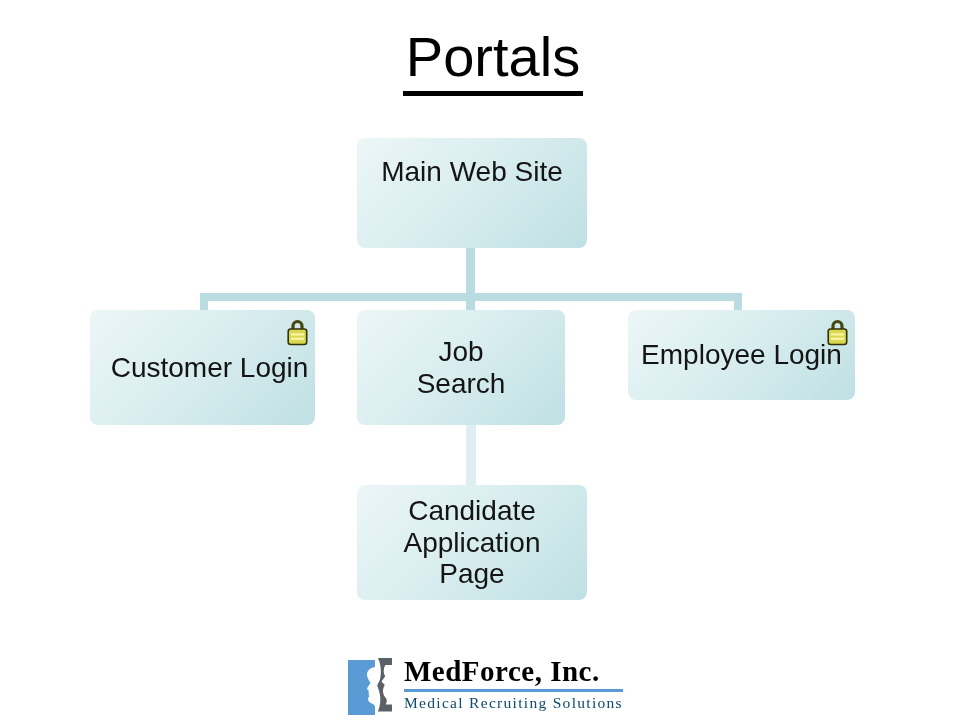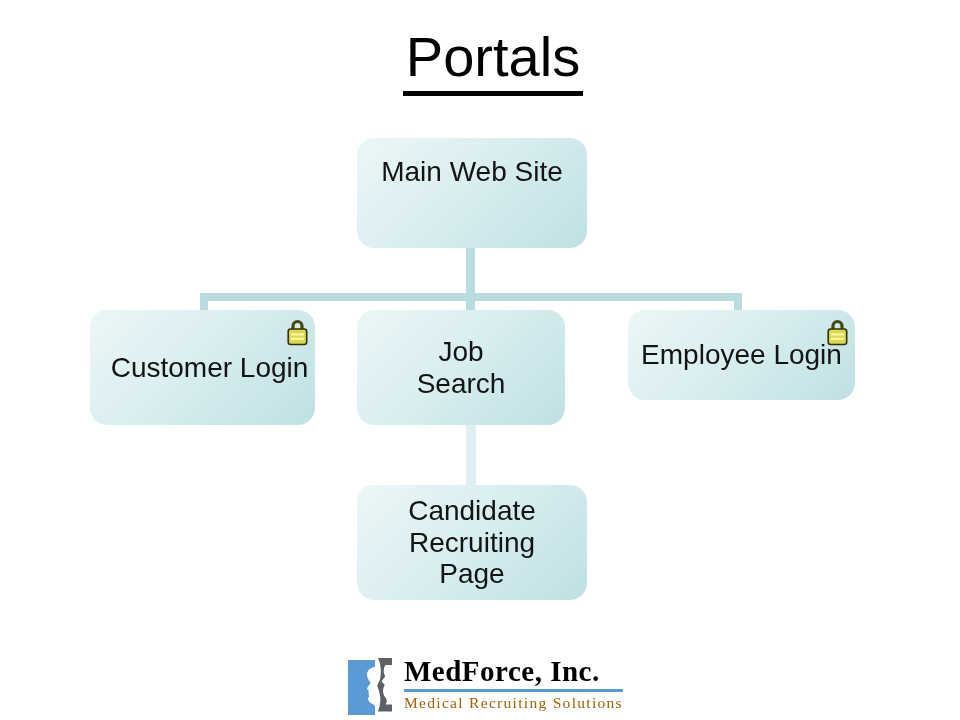--- a/index.html
+++ b/index.html
@@ -10,21 +10,21 @@
 
   
   .slide-title {
     position:absolute; top:24px; left:0; width:100%;
     text-align:center; font-size:56px; color:#000;margin-left:13px;
   }
   .slide-title .underlined { border-bottom:5px solid #000; padding:0 3px 3px 3px; }
 
   
   .node {
-    position:absolute; border-radius:17px;
+    position:absolute; border-radius:8px;
     background:linear-gradient(135deg,#ecf6f7 0%,#daeef0 45%,#bfe0e3 100%);
     color:#141414; font-size:28px; text-align:center; box-sizing:border-box;
   }
   .node-center { display:flex; align-items:center; justify-content:center; }
   .multiline { white-space:pre-line; line-height:1.12; }
 
   #node-main      { left:357px; top:138px; width:230px; height:110px; padding-top:18px; }
   #node-customer  { left:90px;  top:310px; width:225px; height:115px;padding-left:14px; }
   #node-job       { left:357px; top:310px; width:208px; height:115px; }
   #node-employee  { left:628px; top:310px; width:227px; height:90px; }
@@ -39,21 +39,21 @@
   #conn-stub-l   { left:200px; top:293px; width:8px;  height:18px; }
   #conn-stub-r   { left:734px; top:293px; width:8px;  height:18px; }
   #conn-leaf-v   { left:466px; top:424px; width:10px; height:62px; background:#dfeef0; }
 
   
   .logo { position:absolute; left:347px; top:655px; display:flex; align-items:flex-start; }
   .logo-mark { width:54px; height:62px; flex:0 0 auto; }
   .logo-text { margin-left:3px; font-family:"Liberation Serif", serif; }
   .logo-company { font-size:29px; font-weight:bold; color:#000000; line-height:1.15; letter-spacing:0.5px; }
   .logo-rule { height:3px; background:#5b9bd5; margin:1px 0 2px 0; }
-  .logo-tagline { font-size:15.5px; color:#a16207; letter-spacing:1.3px; }
+  .logo-tagline { font-size:15.5px; color:#0c4a6e; letter-spacing:1.3px; }
 </style>
 </head>
 <body>
 
 <div class="slide">
 
   <div class="slide-title">
     <span class="underlined">Portals</span>
   </div>
 
@@ -87,21 +87,21 @@
       <path d="M6,12 V8 a4.5,4.5 0 0 1 9,0 V12" fill="none" stroke="#46460f" stroke-width="3.2"></path>
       <rect x="1.2" y="11" width="18.5" height="15.5" rx="2.5" fill="#d9d84f" stroke="#33330a" stroke-width="1.6"></rect>
       <rect x="4" y="15.2" width="13" height="2.4" fill="#f7f3a0"></rect>
       <rect x="4" y="19.6" width="13" height="2.4" fill="#f7f3a0"></rect>
     </svg>
     <span>Employee Login</span>
   </div>
 
   <div class="node node-center" id="node-candidate">
     <span class="multiline">Candidate
-Recruiting
+Application
 Page</span>
   </div>
 
   <div class="logo">
     <svg class="logo-mark" viewBox="0 0 54 62">
 
       <rect x="1" y="5" width="27" height="55" fill="#5b9bd5"></rect>
       <path d="M28,12 C21.5,13 19.5,17 20.2,21 C20.7,24 22.3,26 23.6,27.8
                L20.2,33 C19.6,34.2 20.8,35.2 22,35.4
                C21,36.3 21.3,37.6 22.3,38.1

